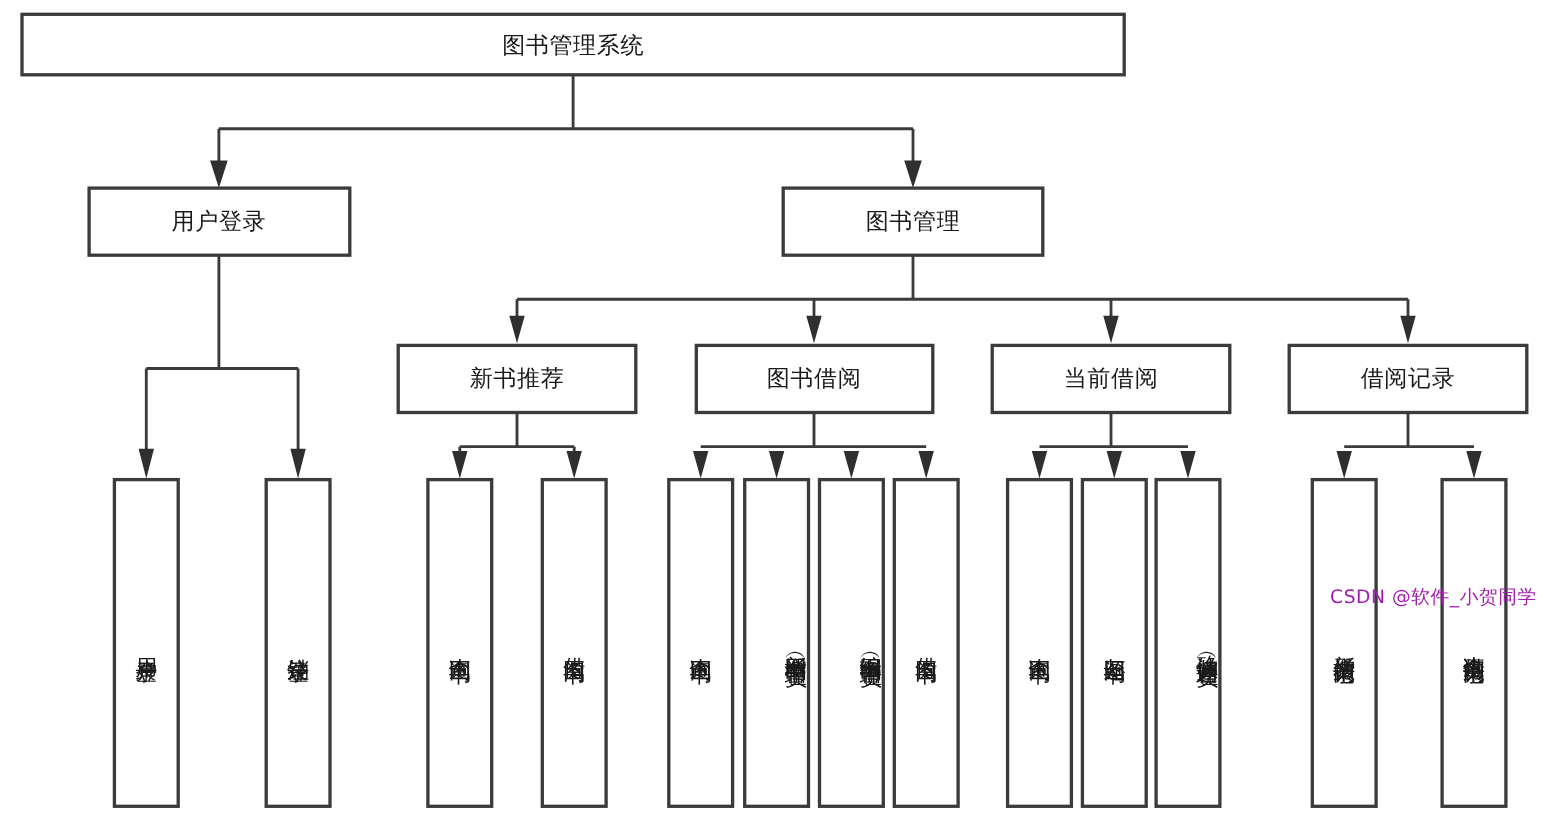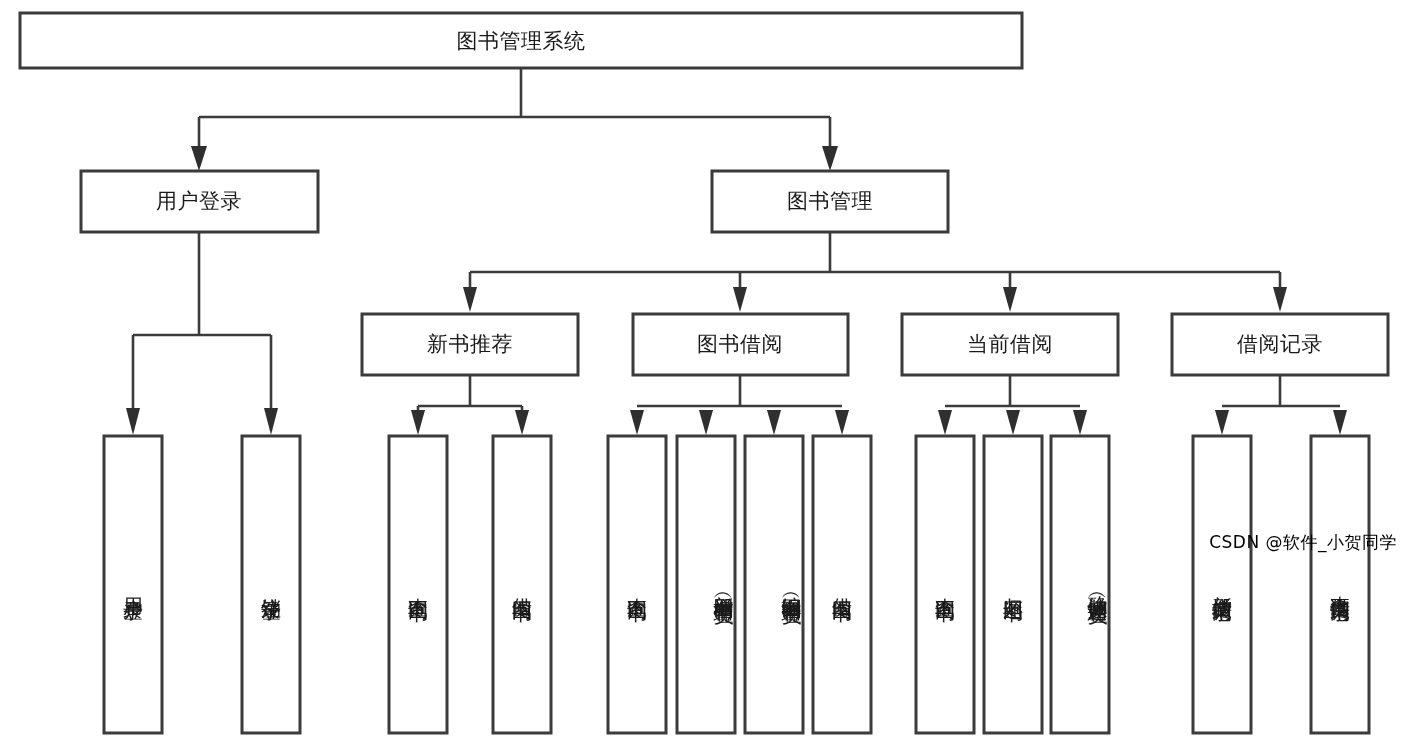--- a/index.html
+++ b/index.html
@@ -65,21 +65,21 @@
     white-space: nowrap;
     text-align: center;
     pointer-events: none;
   }
   .watermark {
     position: absolute;
     right: 8px;
     bottom: 4px;
     font-family: "DejaVu Sans", "Liberation Sans", sans-serif;
     font-size: 17px;
-    color: #000000;
+    color: #a21caf;
     letter-spacing: 0.5px;
     white-space: nowrap;
   }
 </style>
 </head>
 <body>
 
 <div id="diagram-root">
 
   <svg id="flow" viewBox="0 0 1405 747">

